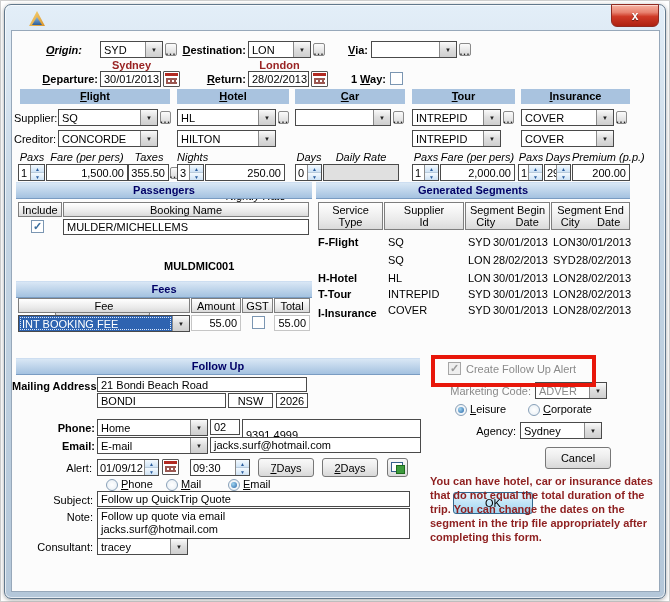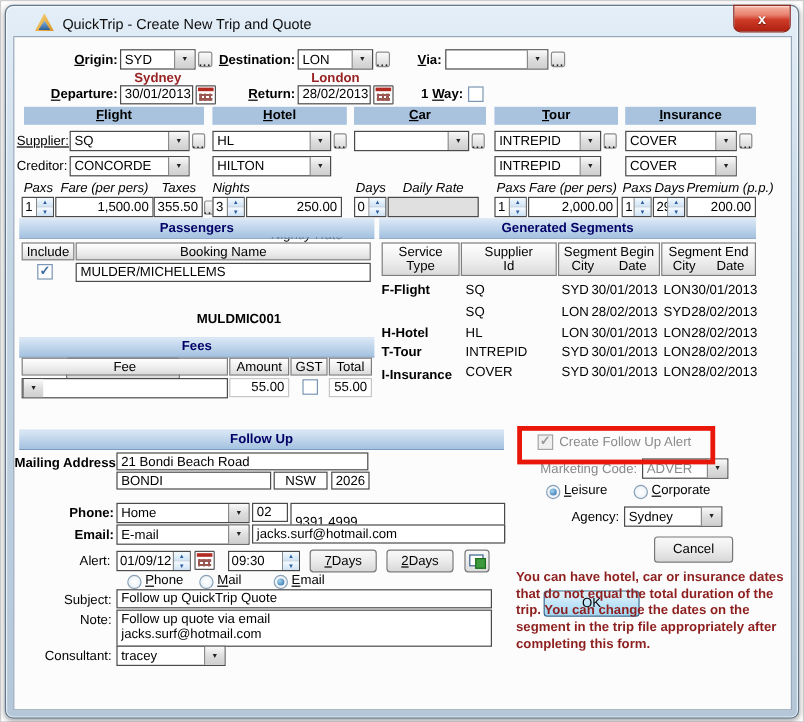--- a/index.html
+++ b/index.html
@@ -72,28 +72,27 @@
   .redbox{position:absolute;border:4px solid #e8170a;z-index:6;}
   .seg{position:absolute;font-size:11px;color:#000;white-space:nowrap;line-height:13px;}
   .warning{position:absolute;font-size:11px;font-weight:bold;color:#8e1f1f;line-height:14px;}
 </style>
 </head>
 <body>
 
 <div class="page">
   <div class="frame"></div>
   <span class="appicon"></span>
-  <div class="titletxt">QuickTrip - Create New Trip and Quote</div>
   <div class="close">
       <span>x</span>
     </div>
   <div class="client"></div>
 
   <div>
-    <div class="L r b" style="left:48px;top:44px;width:50px;"><u>O</u>rigin:</div>
+    <div class="L r b" style="left:32px;top:44px;width:50px;font-style:italic;"><u>O</u>rigin:</div>
     <div class="combo" style="left:100px;top:41px;width:63px;height:17px;">
       <span class="val">SYD</span>
         <span class="dd">▼</span>
     </div>
     <div class="dots" style="left:165px;top:43px;width:12px;height:13px;">...</div>
     <div class="L r b" style="left:178px;top:44px;width:68px;"><u>D</u>estination:</div>
     <div class="combo" style="left:248px;top:41px;width:63px;height:17px;">
       <span class="val">LON</span>
         <span class="dd">▼</span>
     </div>
@@ -120,21 +119,21 @@
 
   <div>
     <div class="hdr5" style="left:20px;top:89px;width:150px;"><u>F</u>light</div>
     <div class="hdr5" style="left:177px;top:89px;width:112px;"><u>H</u>otel</div>
     <div class="hdr5" style="left:295px;top:89px;width:110px;"><u>C</u>ar</div>
     <div class="hdr5" style="left:412px;top:89px;width:103px;"><u>T</u>our</div>
     <div class="hdr5" style="left:521px;top:89px;width:109px;"><u>I</u>nsurance</div>
   </div>
 
   <div>
-    <div class="L r" style="left:14px;top:112px;width:42px;text-decoration:underline;">Supplier:</div>
+    <div class="L r" style="left:14px;top:112px;width:42px;">Supplier:</div>
     <div class="combo" style="left:58px;top:109px;width:100px;height:17px;">
       <span class="val">SQ</span>
         <span class="dd">▼</span>
     </div>
     <div class="dots" style="left:160px;top:111px;width:11px;height:13px;">...</div>
     <div class="combo" style="left:177px;top:109px;width:99px;height:17px;">
       <span class="val">HL</span>
         <span class="dd">▼</span>
     </div>
     <div class="dots" style="left:278px;top:111px;width:11px;height:13px;">...</div>
@@ -252,20 +251,21 @@
     <div class="L b" style="left:164px;top:260px;">MULDMIC001</div>
   </div>
 
   <div>
     <div class="bighdr" style="left:16px;top:281px;width:296px;">Fees</div>
     <div class="colhdr" style="left:18px;top:298px;width:172px;height:15px;">Fee</div>
     <div class="colhdr" style="left:191px;top:298px;width:50px;height:15px;">Amount</div>
     <div class="colhdr" style="left:242px;top:298px;width:31px;height:15px;">GST</div>
     <div class="colhdr" style="left:274px;top:298px;width:36px;height:15px;">Total</div>
     <div class="combo sel" style="left:18px;top:315px;width:172px;height:17px;">
+      <span class="val">INT BOOKING FEE</span>
         <span class="dd">▼</span>
     </div>
     <div class="fld num lite" style="left:191px;top:315px;width:50px;height:16px;">55.00</div>
     <span class="chk" style="left:252px;top:316px;"></span>
     <div class="fld num lite" style="left:274px;top:315px;width:36px;height:16px;">55.00</div>
   </div>
 
   <div>
     <div class="bighdr" style="left:316px;top:182px;width:314px;">Generated Segments</div>
     <div class="colhdr two" style="left:318px;top:202px;width:65px;height:28px;">

